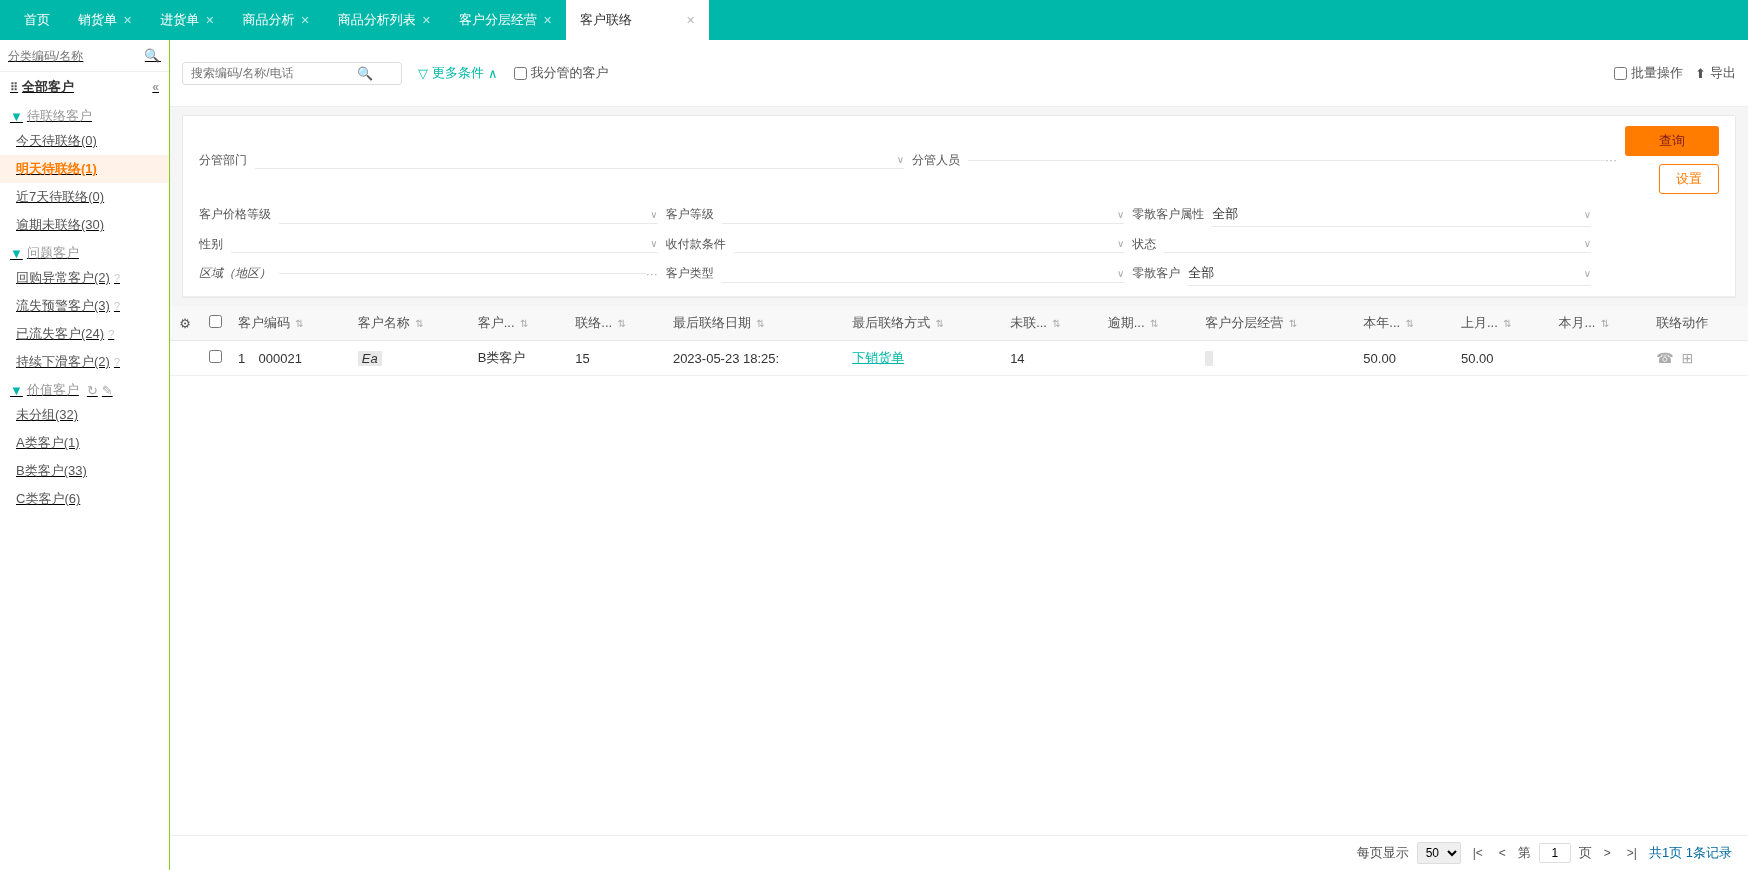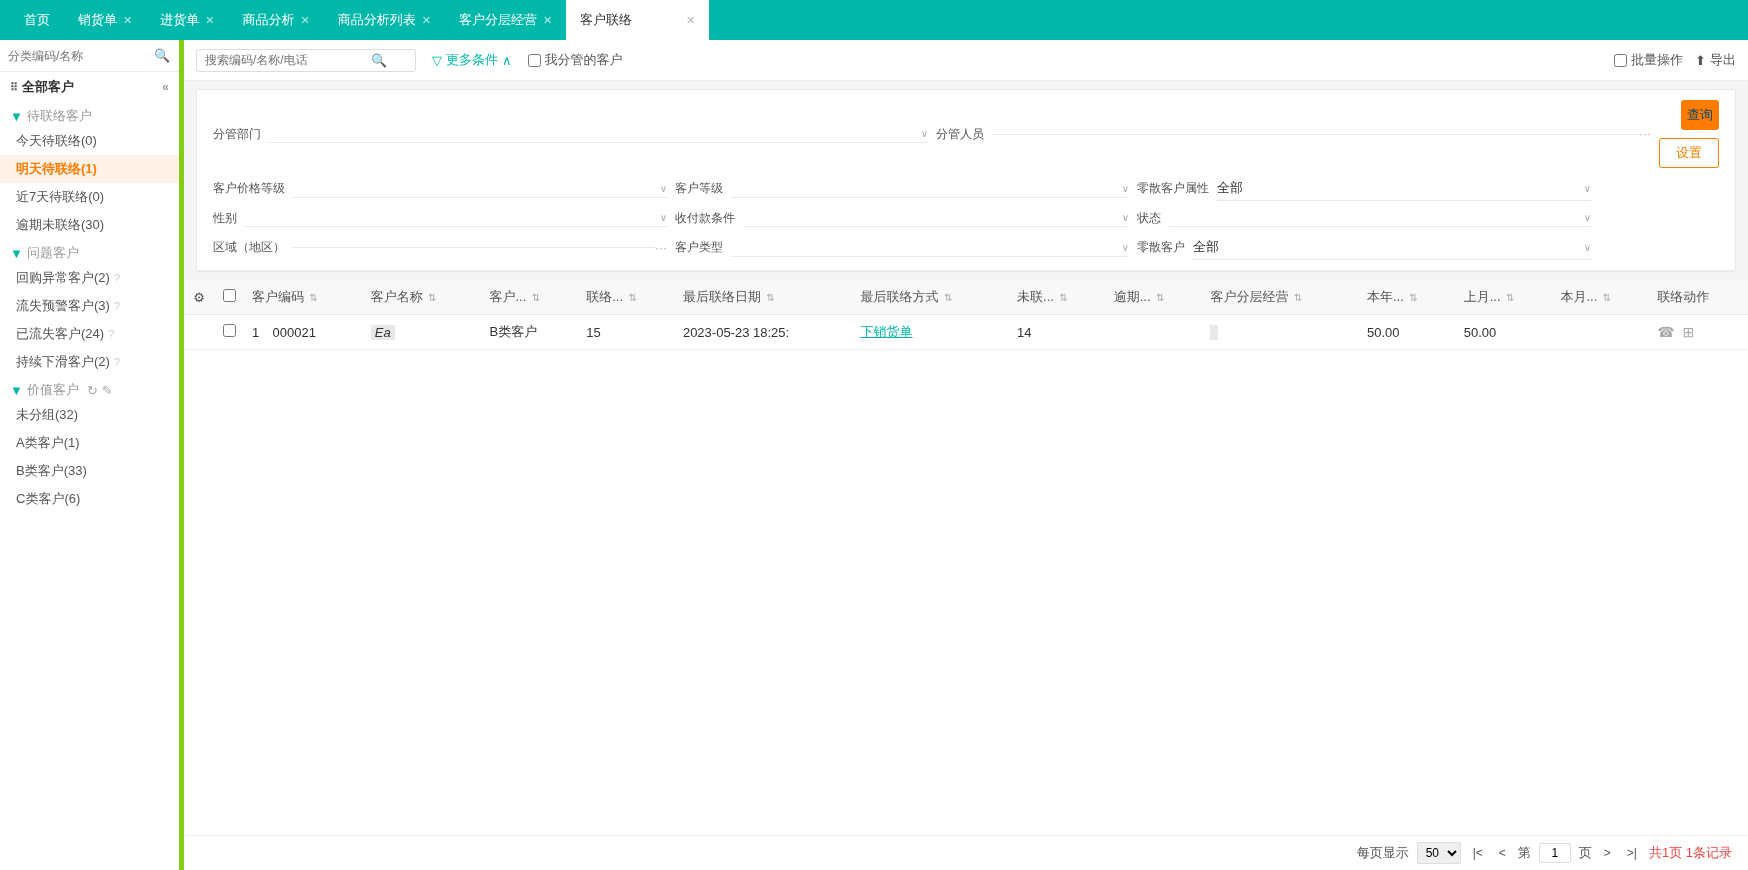--- a/index.html
+++ b/index.html
@@ -15,21 +15,21 @@
     .top-nav .nav-item.home { background: transparent; }
     .top-nav .nav-item.active { background: #fff; color: #333; border-radius: 0; gap: 48px; }
     .top-nav .nav-item .close-x { margin-left: 6px; font-size: 11px; color: inherit; opacity: 0.7; }
     .top-nav .nav-item.active .close-x { color: #999; }
 
     
     .main-layout { display: flex; height: calc(870px - 40px); }
 
     
     .sidebar {
-      width: 184px; background: #fff; border-right: 5px solid #84cc16; overflow-y: auto; flex-shrink: 0;
+      width: 170px; background: #fff; border-right: 1px solid #84cc16; overflow-y: auto; flex-shrink: 0; text-decoration: underline;
     }
     .sidebar-search {
       display: flex; align-items: center; padding: 8px; border-bottom: 1px solid #eee; gap: 4px;
     }
     .sidebar-search input {
       border: none; outline: none; width: 100%; font-size: 12px; color: #333;
     }
     .sidebar-section-header {
       display: flex; align-items: center; padding: 6px 10px; font-weight: bold; font-size: 13px; color: #333; justify-content: space-between;
     }
@@ -41,21 +41,21 @@
       padding: 5px 10px 5px 16px; font-size: 12px; color: #555; cursor: pointer; display: flex; align-items: center; gap: 4px;
     }
     .sidebar-item.active { background: #fff2e8; color: #ff7c00; font-weight: bold; }
     .sidebar-item .help-icon { color: #ccc; font-size: 11px; }
 
     
     .content-area { flex: 1; display: flex; flex-direction: column; overflow: hidden; }
 
     
     .toolbar {
-      display: flex; align-items: center; padding: 8px 12px; background: #fff; border-bottom: 1px solid #eee; gap: 10px;
+      display: flex; align-items: center; padding: 21px 12px; background: #fff; border-bottom: 1px solid #eee; gap: 10px;
     }
     .toolbar-search {
       display: flex; align-items: center; border: 1px solid #ddd; border-radius: 3px; padding: 3px 8px; gap: 6px; background: #fff; min-width: 220px;
     }
     .toolbar-search input { border: none; outline: none; font-size: 12px; color: #999; width: 160px; }
     .filter-btn {
       display: flex; align-items: center; gap: 4px; color: #00b8a9; cursor: pointer; font-size: 12px; border: none; background: none; padding: 3px 6px;
     }
     .my-customer-checkbox { display: flex; align-items: center; gap: 4px; font-size: 12px; color: #555; cursor: pointer; }
     .toolbar-right { margin-left: auto; display: flex; align-items: center; gap: 12px; }
@@ -74,21 +74,21 @@
     .filter-label { color: #555; font-size: 12px; white-space: nowrap; margin-right: 8px; }
     .filter-input {
       flex: 1; border: none; border-bottom: 1px solid #e8e8e8; outline: none; font-size: 12px; padding: 3px 0; color: #333; background: transparent;
     }
     .filter-select {
       flex: 1; display: flex; align-items: center; border: none; border-bottom: 1px solid #e8e8e8; padding: 3px 0; cursor: pointer; color: #333; font-size: 12px; justify-content: space-between;
     }
     .filter-select .arrow { color: #aaa; font-size: 10px; }
     .filter-dots { color: #aaa; font-size: 12px; cursor: pointer; }
     .query-btn {
-      background: #ff7c00; color: #0c4a6e; border: none; padding: 6px 6px; border-radius: 3px; cursor: pointer; font-size: 13px; white-space: nowrap;
+      background: #ff7c00; color: #7f1d1d; border: none; padding: 6px 34px; border-radius: 3px; cursor: pointer; font-size: 13px; white-space: nowrap;
     }
     .set-btn {
       background: #fff; color: #ff7c00; border: 1px solid #ff7c00; padding: 5px 16px; border-radius: 3px; cursor: pointer; font-size: 13px; white-space: nowrap; margin-top: 4px;
     }
     .btn-group-right { display: flex; flex-direction: column; align-items: flex-end; gap: 4px; }
 
     
     .table-container { flex: 1; overflow: auto; background: #fff; }
     table { width: 100%; border-collapse: collapse; }
     thead tr { background: #f8f8f8; }
@@ -105,21 +105,21 @@
     .action-icons { display: flex; align-items: center; gap: 8px; }
     .action-icon { color: #aaa; cursor: pointer; font-size: 14px; }
 
     
     .pagination {
       display: flex; align-items: center; justify-content: flex-end; padding: 6px 16px; background: #fff; border-top: 1px solid #eee; gap: 8px; font-size: 12px; color: #555;
     }
     .pagination select { border: 1px solid #ddd; padding: 2px 4px; font-size: 12px; outline: none; border-radius: 2px; }
     .pagination .page-btn { cursor: pointer; color: #555; padding: 1px 4px; border: none; background: none; font-size: 12px; }
     .pagination input { width: 32px; border: 1px solid #ddd; padding: 2px 4px; text-align: center; font-size: 12px; outline: none; border-radius: 2px; }
-    .pagination .total { color: #ef4444; }
+    .pagination .total { color: #0369a1; }
 
     
     .table-container::-webkit-scrollbar { height: 8px; width: 6px; }
     .table-container::-webkit-scrollbar-track { background: #f0f0f0; }
     .table-container::-webkit-scrollbar-thumb { background: #ccc; border-radius: 4px; }
 
     .filter-panel-wrapper { background: #fff; border: 1px solid #e8e8e8; border-radius: 2px; margin: 8px 12px; }
 
     .chip-all { font-weight: bold; font-size: 13px; }
   </style>
@@ -324,21 +324,21 @@
             <span class="filter-label">状态</span>
             <div class="filter-select">
               <span></span>
                 <span class="arrow">∨</span>
             </div>
           </div>
           <div style="width:120px;"></div>
         </div>
 
         <div class="filter-row">
-          <div class="filter-field" style="flex:2;">
+          <div class="filter-field" style="flex:2;font-style:italic;">
             <span class="filter-label">区域（地区）</span>
             <div style="flex:1; border-bottom:1px solid #e8e8e8;"></div>
             <span class="filter-dots">···</span>
           </div>
           <div class="filter-field" style="flex:2;">
             <span class="filter-label">客户类型</span>
             <div class="filter-select">
               <span></span>
                 <span class="arrow">∨</span>
             </div>

